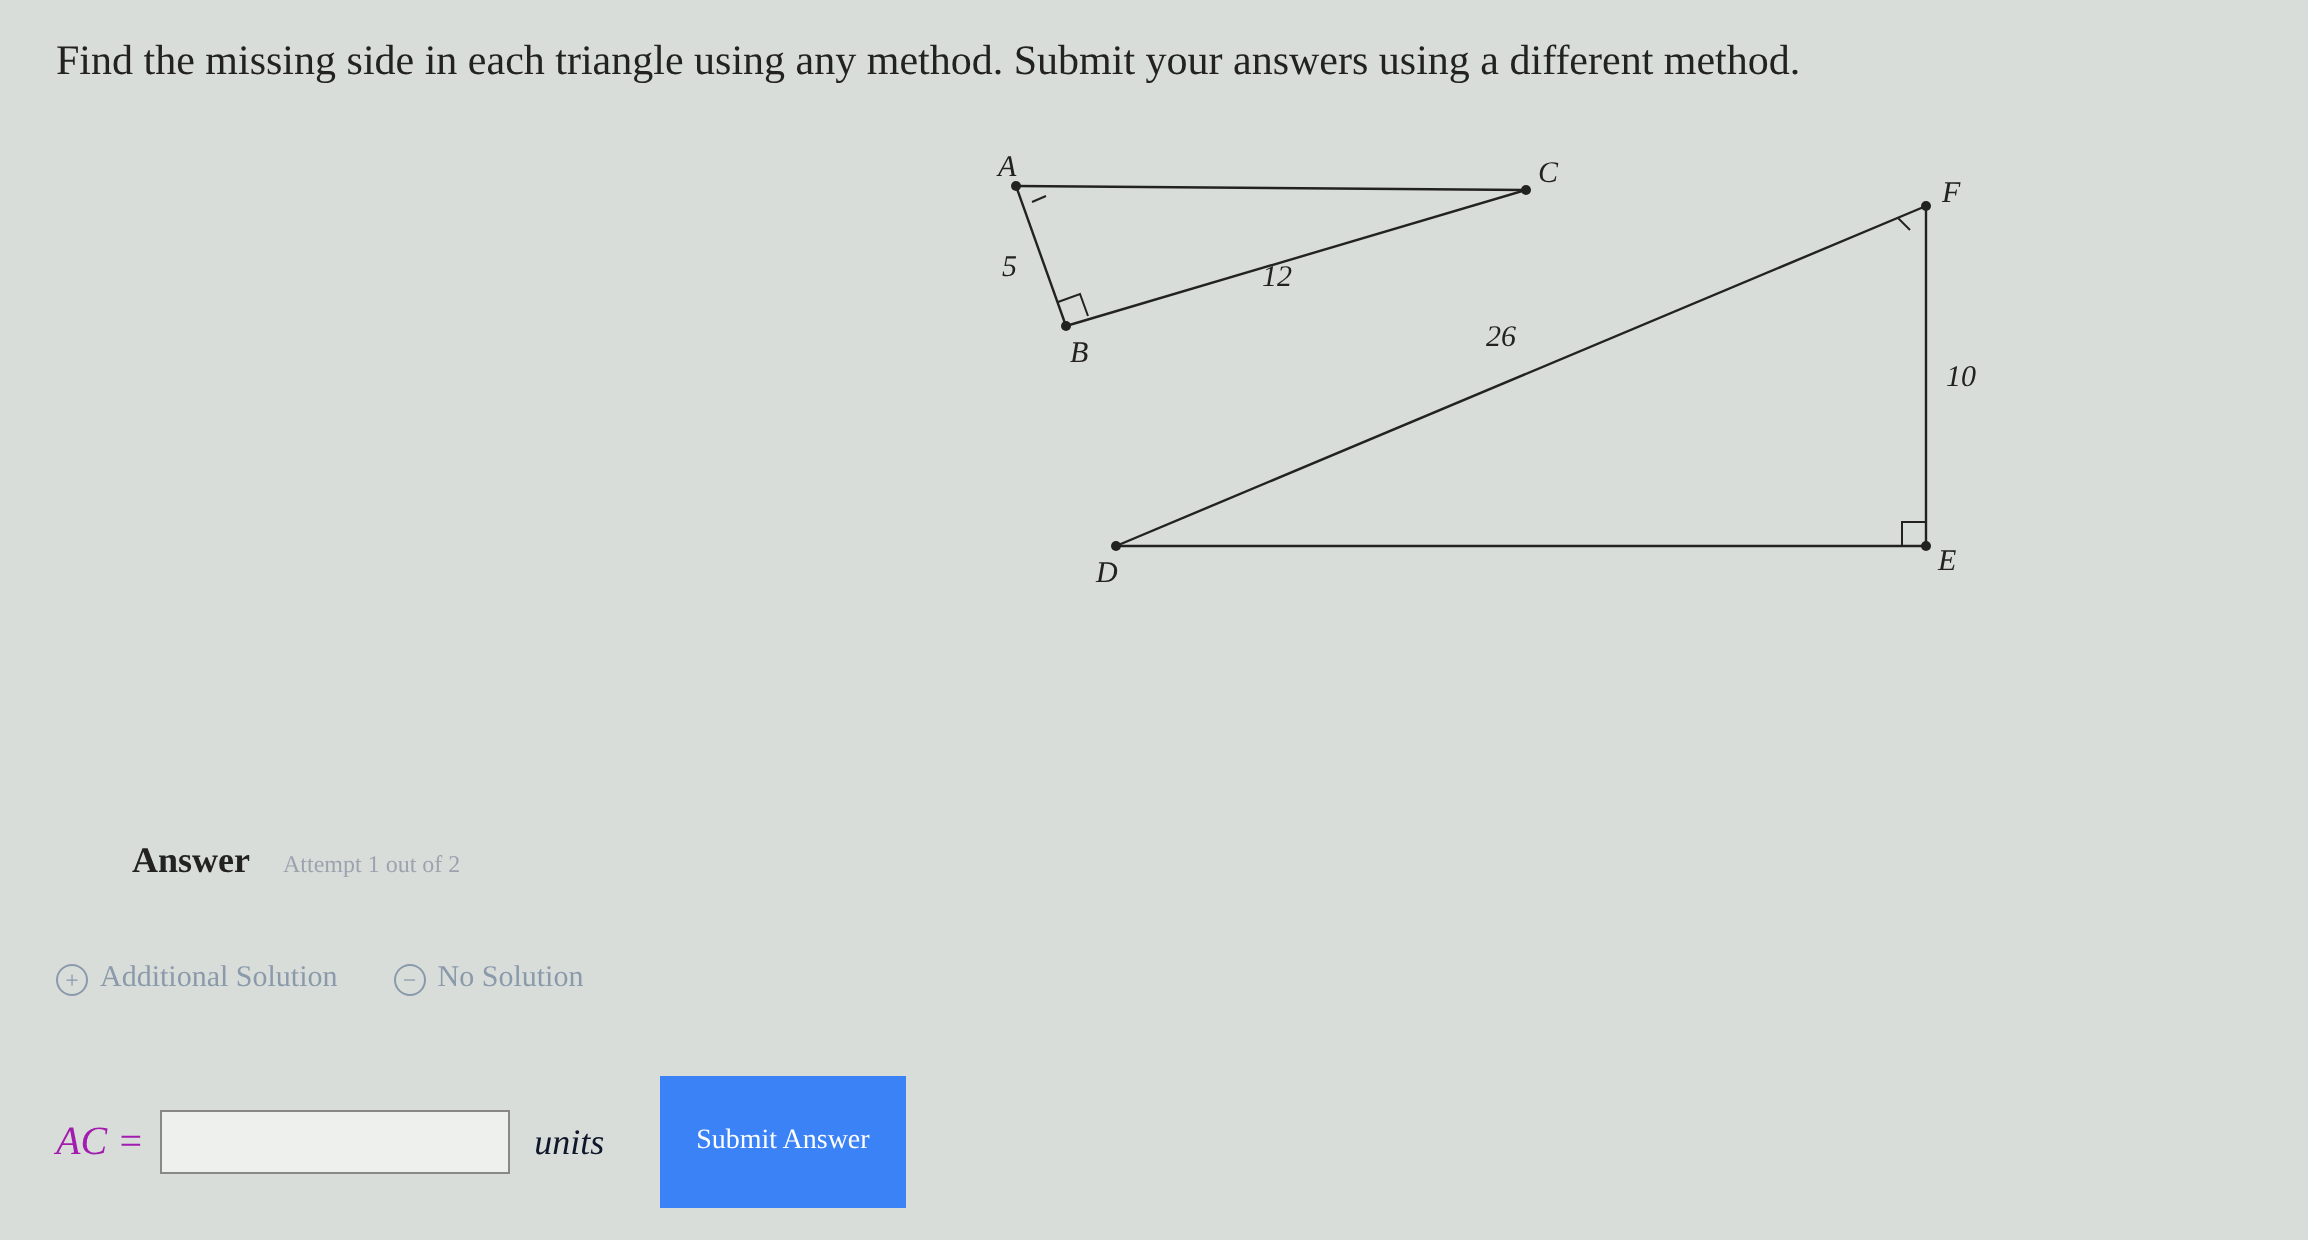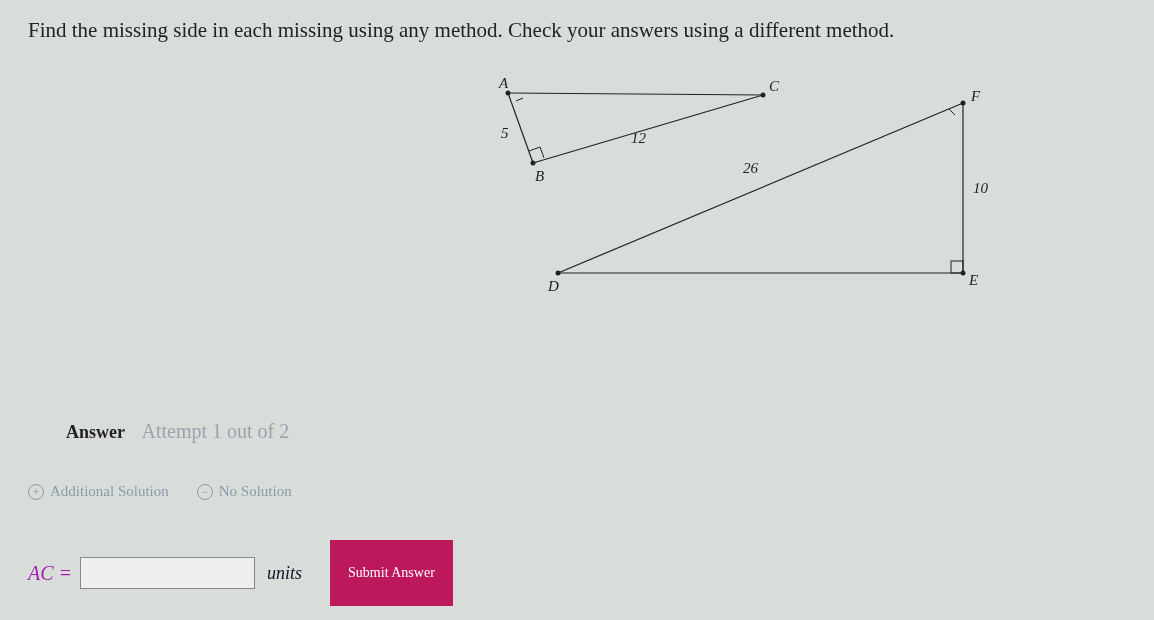--- a/index.html
+++ b/index.html
@@ -39,21 +39,21 @@
       font-size: 18px;
       color: #222;
     }
     .answer-label {
       font-weight: bold;
       color: #222;
       margin-left: 38px;
     }
     .attempt-text {
       color: #9ca3af;
-      font-size: 20px;
+      font-size: 12px;
       margin-left: 12px;
     }
     .solution-options {
       margin-top: 40px;
       display: flex;
       gap: 28px;
       align-items: center;
     }
     .option {
       display: flex;
@@ -94,39 +94,39 @@
       font-size: 16px;
     }
     .units-label {
       color: #0f172a;
       font-style: italic;
       font-size: 18px;
       margin-left: 4px;
       margin-right: 20px;
     }
     .submit-btn {
-      background: #be185d;
+      background: #3b82f6;
       color: #fff;
       border: none;
       padding: 25px 18px;
       font-size: 14px;
       cursor: pointer;
       font-family: inherit;
     }
     .diagram-label {
       font-family: Georgia, serif;
       font-style: italic;
       font-size: 15px;
       fill: #222;
     }
   </style>
 </head>
 <body>
 
-<div class="question-text">Find the missing side in each missing using any method. Check your answers using a different method.</div>
+<div class="question-text">Find the missing side in each triangle using any method. Submit your answers using a different method.</div>
 
 <div class="figure-area">
   <svg class="figure-svg" width="560" height="230">
 
     <g>
 
       <line x1="35" y1="20" x2="60" y2="90" stroke="#222" stroke-width="1.2"></line>
       <line x1="60" y1="90" x2="290" y2="22" stroke="#222" stroke-width="1.2"></line>
       <line x1="35" y1="20" x2="290" y2="22" stroke="#222" stroke-width="1.2"></line>
 

